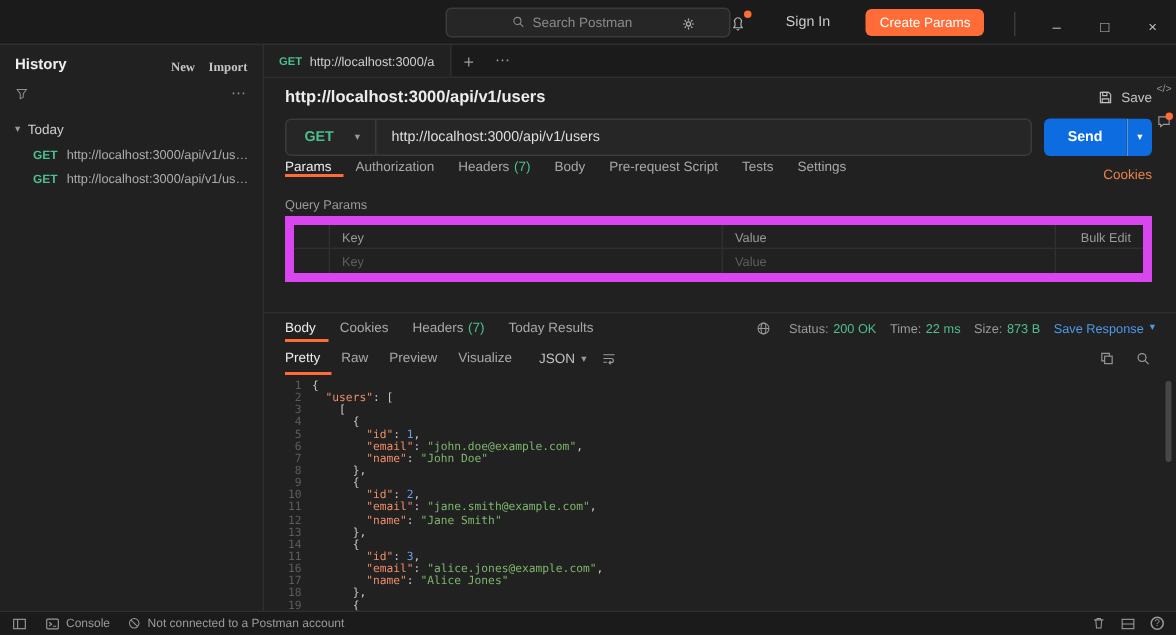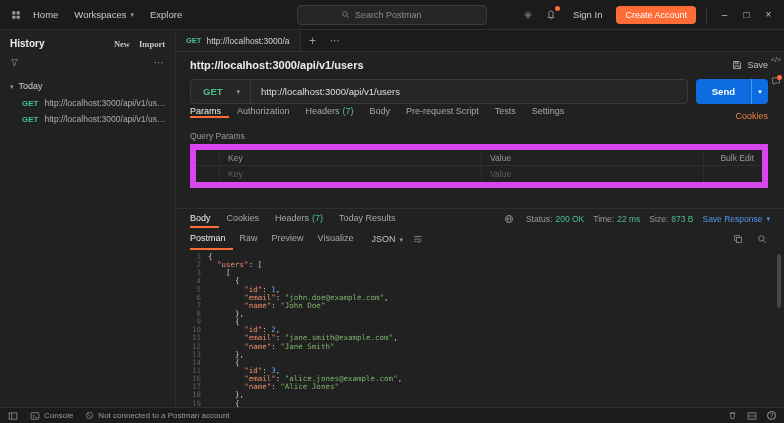--- a/index.html
+++ b/index.html
@@ -14,21 +14,21 @@
   .tb-left{display:flex;align-items:center;gap:2px}
   .tb-link{background:none;border:none;color:#c9c9c9;font-size:9.5px;padding:4px 7px;
     border-radius:4px;cursor:pointer;font-family:inherit;display:flex;align-items:center;gap:4px}
   .chev{font-size:7px;color:#9a9a9a;line-height:1}
   .tb-search{position:absolute;left:50%;top:50%;transform:translate(-50%,-50%);
     width:190px;height:20px;background:#262626;border:1px solid #3a3a3a;border-radius:4px;
     display:flex;align-items:center;justify-content:center;gap:5px;color:#8a8a8a}
   .s-input{background:transparent;border:none;outline:none;width:88px;color:#cfcfcf;
     font-size:9px;font-family:inherit}
   .s-input::placeholder{color:#8a8a8a}
-  .tb-right{margin-left:auto;display:flex;align-items:center;gap:7px}
+  .tb-right{margin-left:auto;display:flex;align-items:flex-end;gap:17px}
   .tb-icon{width:16px;height:16px;display:flex;align-items:center;justify-content:center;
     color:#b5b5b5;position:relative;cursor:pointer}
   .dot{position:absolute;top:-1px;right:-1px;width:5px;height:5px;border-radius:50%;background:#ff6c37}
   .cta{background:#ff6c37;color:#fff;border:none;border-radius:4px;font-size:9px;
     padding:4px 9px;font-family:inherit;cursor:pointer}
   .vsep{width:1px;height:16px;background:#3a3a3a;margin:0 3px}
   .winbtn{color:#bdbdbd;font-size:10px;width:15px;text-align:center;cursor:pointer}
 
   
   .content{flex:1;display:flex;min-height:0;position:relative}
@@ -142,36 +142,20 @@
   .sb-right{margin-left:auto;display:flex;gap:10px;align-items:center}
   .qhelp{width:9px;height:9px;border:1px solid currentColor;border-radius:50%;display:flex;
     align-items:center;justify-content:center;font-size:6.5px}
 </style>
 </head>
 <body>
 
 <div class="app">
 
   <header class="topbar">
-    <div class="tb-left">
-      <span class="tb-icon">
-        <svg width="10" height="10" viewBox="0 0 16 16" fill="currentColor" opacity=".85">
-            <rect x="2" y="2" width="5" height="5" rx="1"></rect>
-            <rect x="9" y="2" width="5" height="5" rx="1"></rect>
-            <rect x="2" y="9" width="5" height="5" rx="1"></rect>
-            <rect x="9" y="9" width="5" height="5" rx="1"></rect>
-          </svg>
-      </span>
-      <button class="tb-link">Home</button>
-      <button class="tb-link">
-        <span>Workspaces</span>
-        <span class="chev">▾</span>
-      </button>
-      <button class="tb-link">Explore</button>
-    </div>
 
     <div class="tb-search">
       <span>
         <svg width="9" height="9" viewBox="0 0 16 16">
             <circle cx="7" cy="7" r="4.2" fill="none" stroke="currentColor" stroke-width="1.3"></circle>
             <path d="M10.2 10.2L14 14" stroke="currentColor" stroke-width="1.3"></path>
           </svg>
       </span>
       <input class="s-input" placeholder="Search Postman" style="">
     </div>
@@ -184,21 +168,21 @@
           </svg>
       </span>
       <span class="tb-icon">
         <svg width="10" height="10" viewBox="0 0 16 16">
             <path d="M3.5 12h9l-1.3-2V7a3.7 3.7 0 10-6.4 0v3z" fill="none" stroke="currentColor" stroke-width="1.2"></path>
             <path d="M6.8 13.6a1.3 1.3 0 002.4 0" fill="none" stroke="currentColor" stroke-width="1.2"></path>
           </svg>
         <i class="dot"></i>
       </span>
       <button class="tb-link">Sign In</button>
-      <button class="cta">Create Account</button>
+      <button class="cta">Create Params</button>
       <span class="vsep"></span>
       <span class="winbtn">–</span>
       <span class="winbtn">□</span>
       <span class="winbtn">×</span>
     </div>
   </header>
 
   <div class="content">
 
     <aside class="sidebar">
@@ -356,21 +340,21 @@
             </span>
           <button class="save-resp">
             <span>Save Response</span>
             <span class="chev">▾</span>
           </button>
         </div>
       </div>
 
       <div class="resp-toolbar">
         <div style="display:flex;align-items:stretch">
-            <button class="fmt-tab active"><span>Postman</span></button>
+            <button class="fmt-tab active"><span>Pretty</span></button>
             <button class="fmt-tab"><span>Raw</span></button>
             <button class="fmt-tab"><span>Preview</span></button>
             <button class="fmt-tab"><span>Visualize</span></button>
           </div>
         <div class="lang-select">
           <span>JSON</span>
           <span class="chev">▾</span>
         </div>
         <span class="tool-icon">
           <svg width="10" height="10" viewBox="0 0 16 16">

